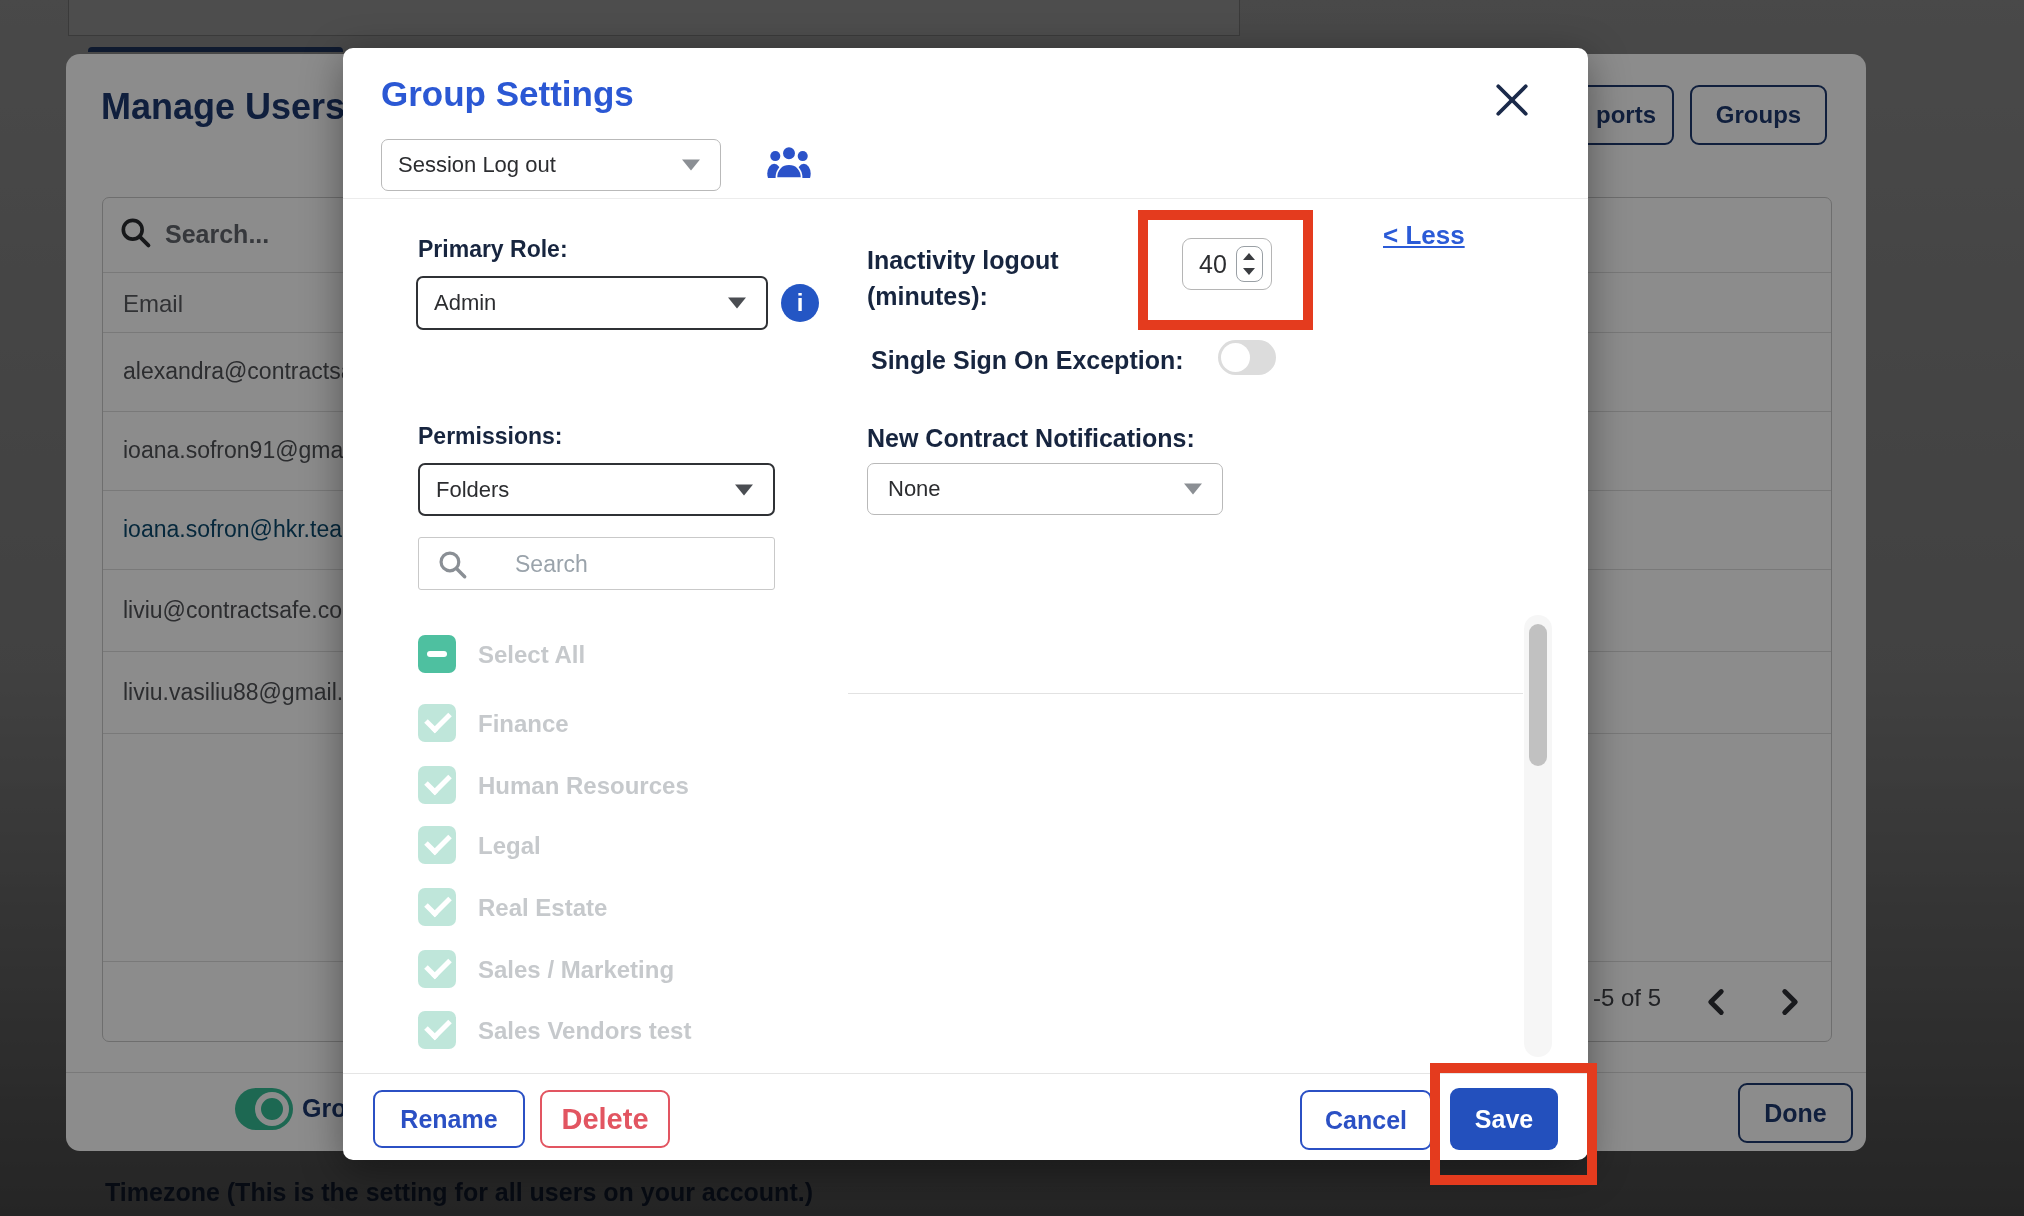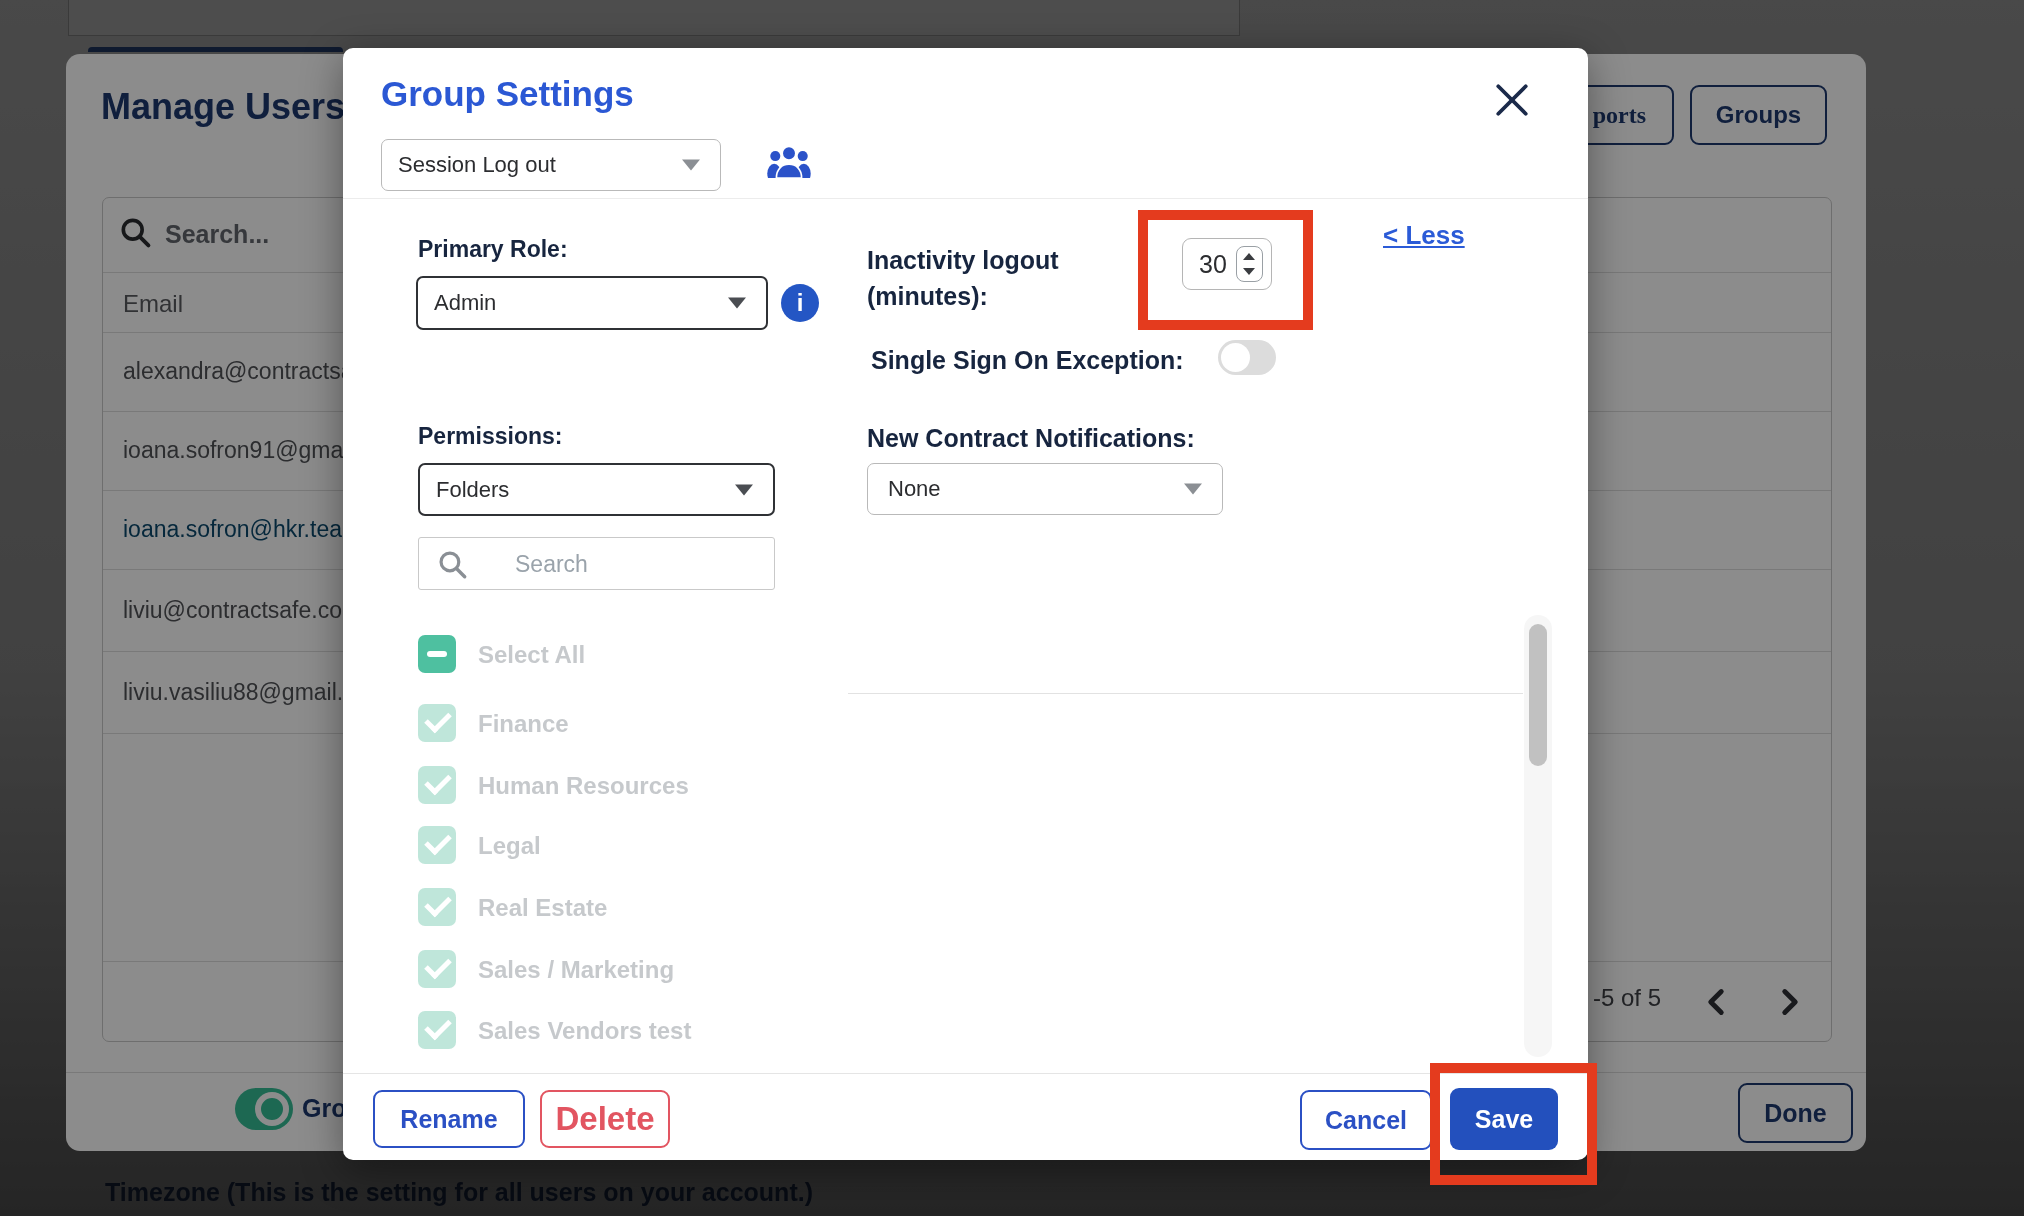--- a/index.html
+++ b/index.html
@@ -14,21 +14,21 @@
   .dd{border:1.5px solid #b9b9b9;border-radius:7px;background:#fff;
       font-size:22px;color:#2c2d30;display:flex;align-items:center;padding-left:16px;}
   .dd.dark{border:2px solid #2f3135;}
   .caret{width:0;height:0;border-left:9px solid transparent;border-right:9px solid transparent;
          border-top:11px solid #8b8f94;position:absolute;right:20px;top:50%;transform:translateY(-50%);}
   .caret.dark{border-top-color:#4a4d52;}
   .btn{display:flex;align-items:center;justify-content:center;border-radius:9px;
        font-weight:bold;background:#fff;}
   .btn.navy{border:2.5px solid #1e3a70;color:#1e3a70;font-size:24px;}
   .btn.blue{border:2.5px solid #2b50c4;color:#2b50c4;font-size:25px;}
-  .btn.red{border:2px solid #e25561;color:#e25561;font-size:33px;}
+  .btn.red{border:2px solid #e25561;color:#e25561;font-size:29px;}
   .btn.solid{background:#2350bd;border:none;color:#fff;font-size:25px;}
   .chk{width:38px;height:38px;border-radius:7px;position:absolute;}
   .chk-solid{background:#4ec0a0;}
   .chk-faded{background:#bfe6da;}
   .chk-solid::after{content:'';position:absolute;left:9px;top:16px;width:20px;height:6px;
                     background:#fff;border-radius:3px;}
   .chk-faded::after{content:'';position:absolute;left:8px;top:8px;width:19px;height:10px;
                     border-left:5px solid #fff;border-bottom:5px solid #fff;transform:rotate(-45deg);}
   .chk-label{position:absolute;font-size:24px;font-weight:bold;color:#c6c9cc;white-space:nowrap;}
   .navy-label{font-weight:bold;color:#17253f;white-space:nowrap;}
@@ -47,21 +47,21 @@
   <div class="abs" style="left:105px;top:1178px;font-size:25px;font-weight:bold;color:#1a2742;">Timezone (This is the setting for all users on your account.)</div>
 
   <div class="backdrop"></div>
 
   <div class="abs modal" style="left:66px;top:54px;width:1800px;height:1097px;border-radius:14px;">
 
     <div class="abs" style="left:22px;top:-7px;width:255px;height:5px;background:#1c3156;border-radius:4px 4px 0 0;"></div>
 
     <div class="abs" style="left:35px;top:32px;font-size:36px;font-weight:bold;color:#1e3a70;">Manage Users</div>
 
-    <div class="abs btn navy" style="left:1454px;top:31px;width:154px;height:60px;justify-content:flex-end;padding-right:26px;font-family:Liberation Serif, serif;">
+    <div class="abs btn navy" style="left:1454px;top:31px;width:154px;height:60px;justify-content:flex-end;padding-right:16px;">
       <span>ports</span>
     </div>
     <div class="abs btn navy" style="left:1624px;top:31px;width:137px;height:60px;">
       <span>Groups</span>
     </div>
 
     <div class="abs" style="left:36px;top:143px;width:1730px;height:845px;border:1px solid #c9c9c9;border-radius:7px;">
 
       <div class="abs" style="left:0;top:0;width:100%;height:74px;">
         <svg class="abs" style="left:16px;top:18px;" width="34" height="34" viewBox="0 0 26 26">
@@ -178,21 +178,21 @@
 
     <div class="abs chk chk-faded" style="left:75px;top:963px;"></div>
     <div class="chk-label" style="left:135px;top:969px;">Sales Vendors test</div>
 
     <div class="abs navy-label" style="left:524px;top:194px;font-size:25px;line-height:36px;">
       <div>Inactivity logout</div>
       <div>(minutes):</div>
     </div>
 
     <div class="abs" style="left:839px;top:190px;width:90px;height:52px;border:1.5px solid #b5b5b5;border-radius:9px;">
-      <span class="abs" style="left:16px;top:11px;font-size:25px;color:#2c2d30;">30</span>
+      <span class="abs" style="left:16px;top:11px;font-size:25px;color:#2c2d30;">40</span>
       <div class="abs" style="right:8px;top:7px;width:27px;height:36px;border:1.5px solid #9aa0a5;border-radius:8px;">
         <div class="spin-up"></div>
         <div class="spin-dn"></div>
       </div>
     </div>
 
     <div class="abs" style="left:1040px;top:172px;font-size:26px;font-weight:bold;color:#2b5bd7;
                 text-decoration:underline;">&lt; Less</div>
 
     <div class="abs navy-label" style="left:528px;top:298px;font-size:25px;">Single Sign On Exception:</div>

